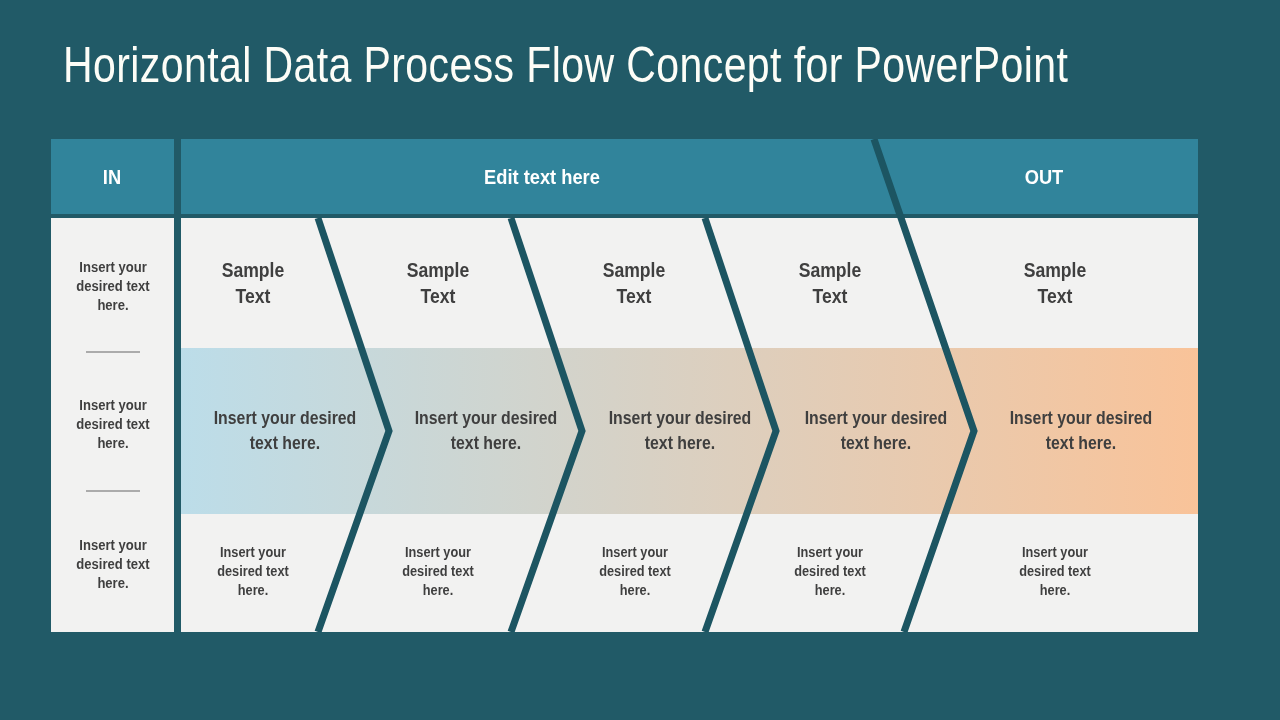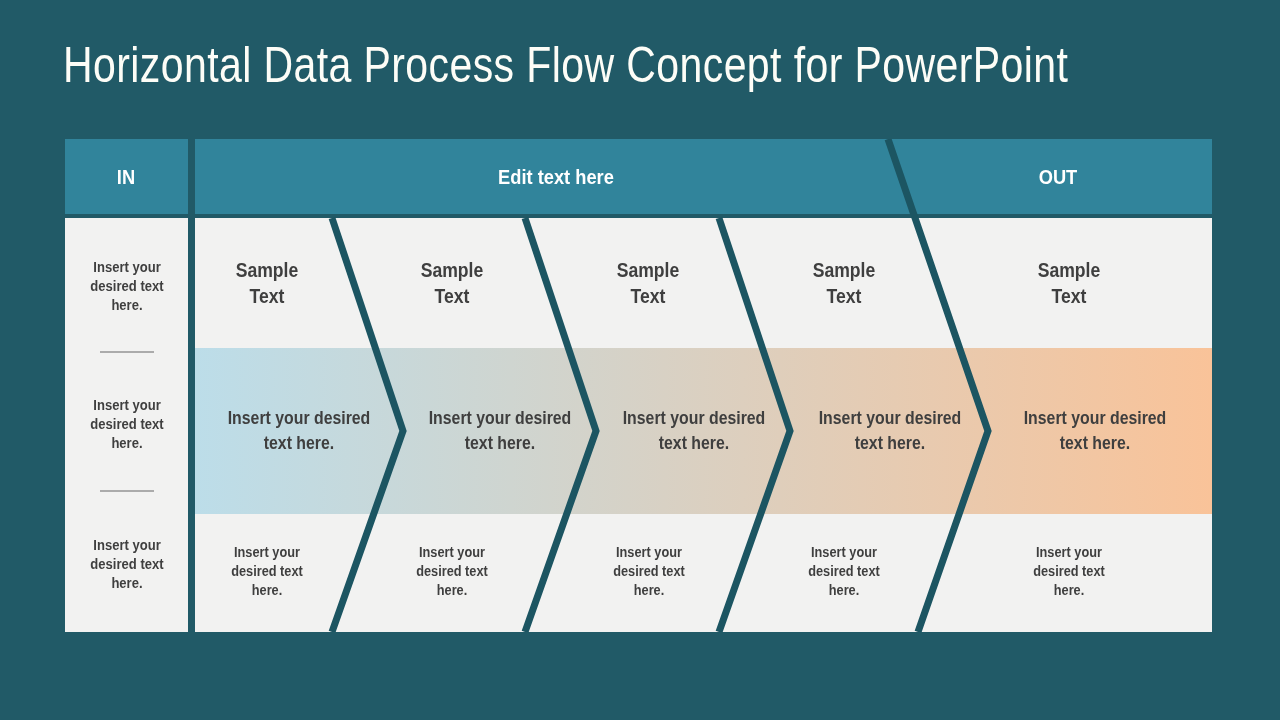--- a/index.html
+++ b/index.html
@@ -13,21 +13,21 @@
 
   .slide{position:absolute;inset:0;background:var(--background);}
 
   .title{
     position:absolute;left:63px;top:36px;width:1200px;
     font-size:50px;line-height:58px;font-weight:400;color:#FDFDF7;
     transform:scaleX(0.82);transform-origin:left center;white-space:nowrap;
     letter-spacing:0.5px;
   }
 
-  .diagram{position:absolute;left:65px;top:139px;width:934px;height:493px;}
+  .diagram{position:absolute;left:51px;top:139px;width:934px;height:493px;}
 
   .hdr{
     position:absolute;top:0;height:75px;background:var(--header-teal);
   }
   .hdr-in{left:0;width:123px;}
   .hdr-flow{left:130px;width:1017px;}
   .hdr-label{
     position:absolute;top:0;line-height:75px;width:max-content;
     transform:translateX(-50%) scaleX(0.87);transform-origin:center;
     color:var(--text-white);font-weight:bold;font-size:21px;white-space:nowrap;

